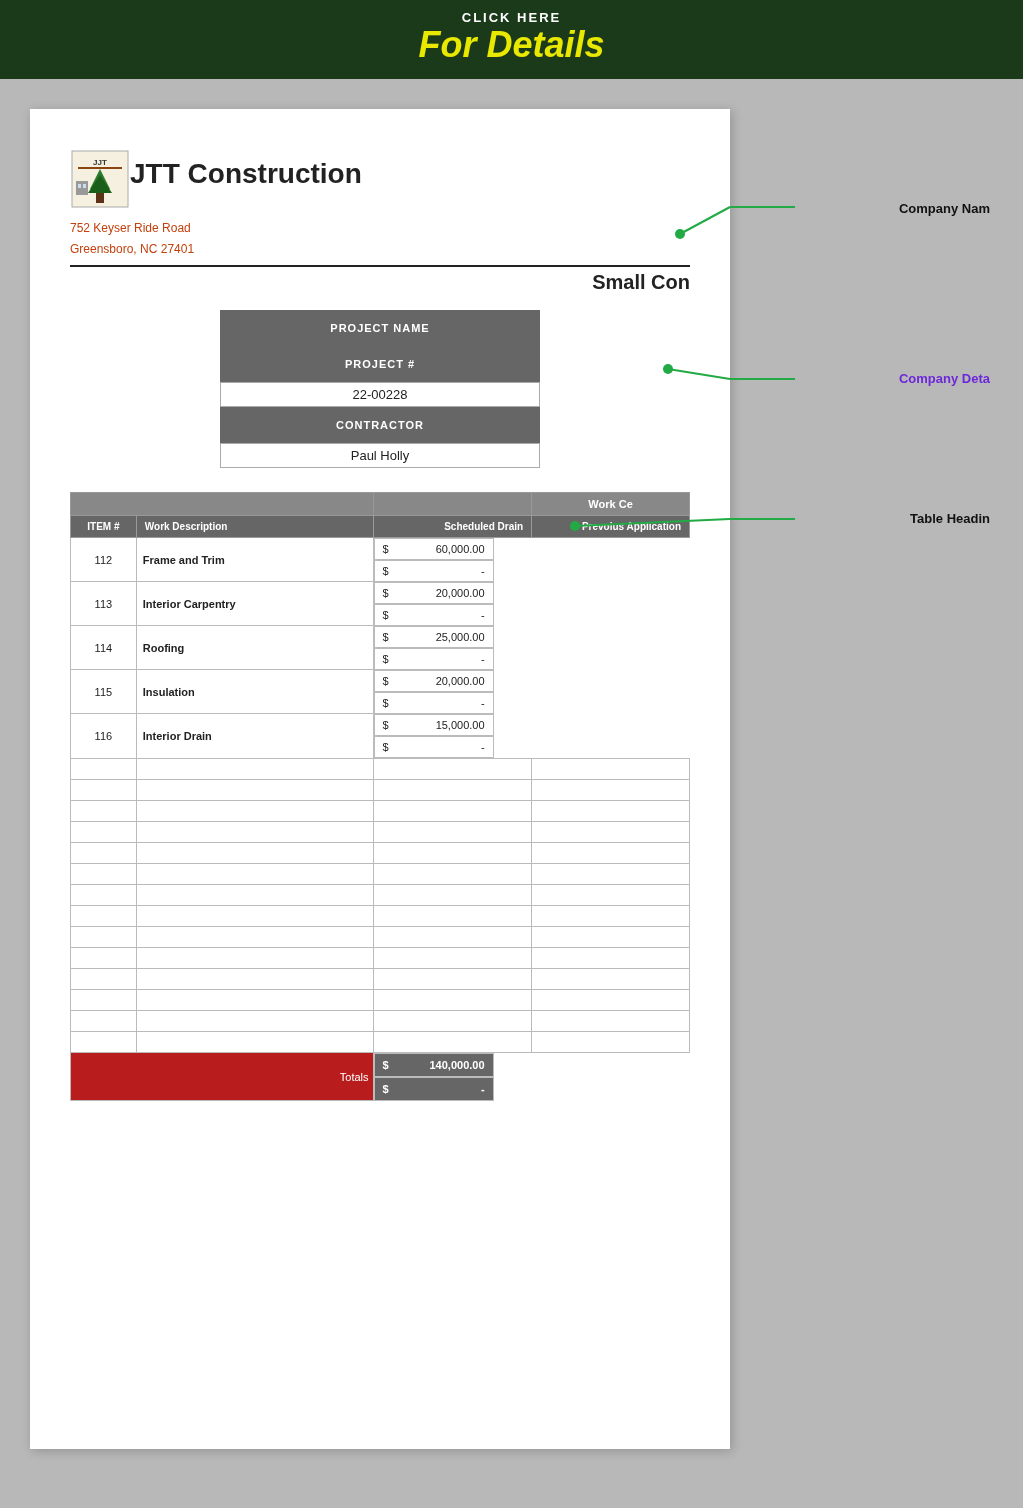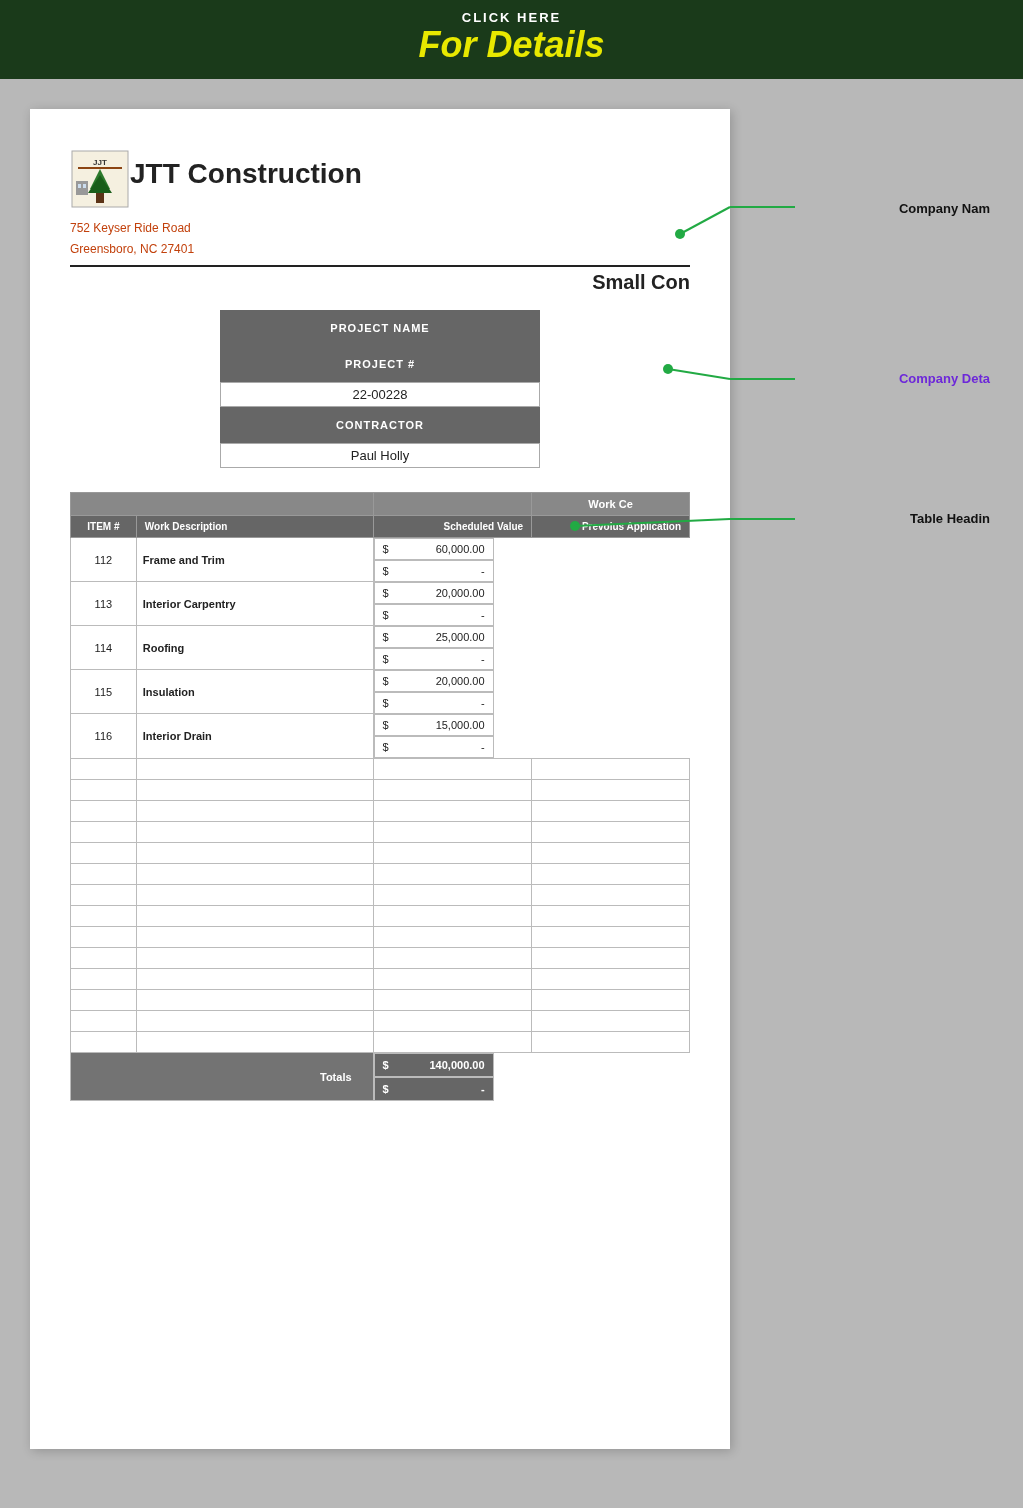--- a/index.html
+++ b/index.html
@@ -254,21 +254,21 @@
     <table class="data-table">
       <thead>
         <tr class="header-row-top">
           <th colspan="2"></th>
           <th></th>
           <th>Work Ce</th>
         </tr>
         <tr>
           <th class="col-item">ITEM #</th>
           <th class="col-desc">Work Description</th>
-          <th class="col-sched">Scheduled Value</th>
+          <th class="col-sched">Scheduled Drain</th>
           <th class="col-prev">Prevoius Application</th>
         </tr>
       </thead>
       <tbody id="table-body">
 
       <tr>
       <td class="col-item">112</td>
       <td class="col-desc">Frame and Trim</td>
       <td class="col-sched" style="display:flex; justify-content:space-between; padding: 4px 8px;">
         <span>$</span>
@@ -405,21 +405,21 @@
       <td class="col-sched">&nbsp;</td>
       <td class="col-prev">&nbsp;</td>
     </tr>
           <tr class="empty-row">
       <td class="col-item">&nbsp;</td>
       <td class="col-desc">&nbsp;</td>
       <td class="col-sched">&nbsp;</td>
       <td class="col-prev">&nbsp;</td>
     </tr>
           <tr class="totals-row">
-    <td class="col-item" colspan="2" style="text-align:right; background:#737373; color:#fff; font-weight:bold; padding:5px 21px;">Totals</td>
+    <td class="col-item" colspan="2" style="text-align:right; background:#b91c1c; color:#fff; font-weight:normal; padding:5px 4px;">Totals</td>
     <td class="col-sched" style="background:#666; color:#fff; font-weight:bold; padding:5px 8px; display:flex; justify-content:space-between;">
       <span>$</span>
               <span>140,000.00</span>
     </td>
     <td class="col-prev" style="background:#666; color:#fff; font-weight:bold; padding:5px 8px; display:flex; justify-content:space-between;">
       <span>$</span>
               <span>-</span>
     </td>
   </tr>
         </tbody>

